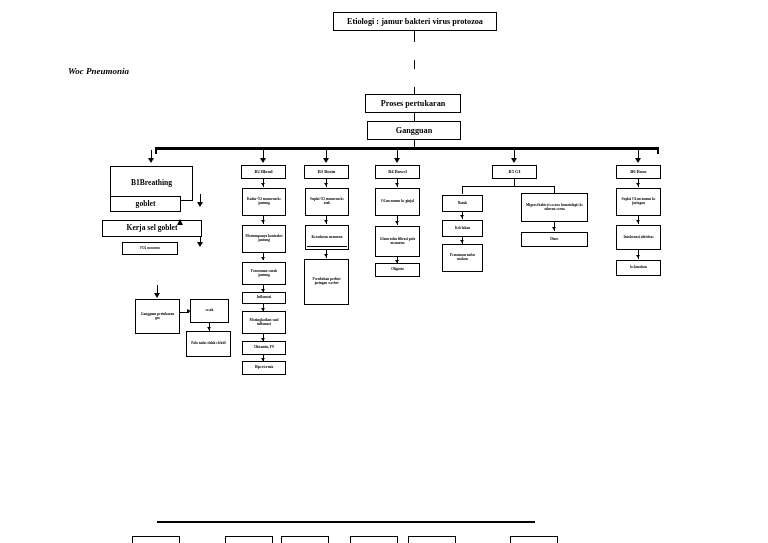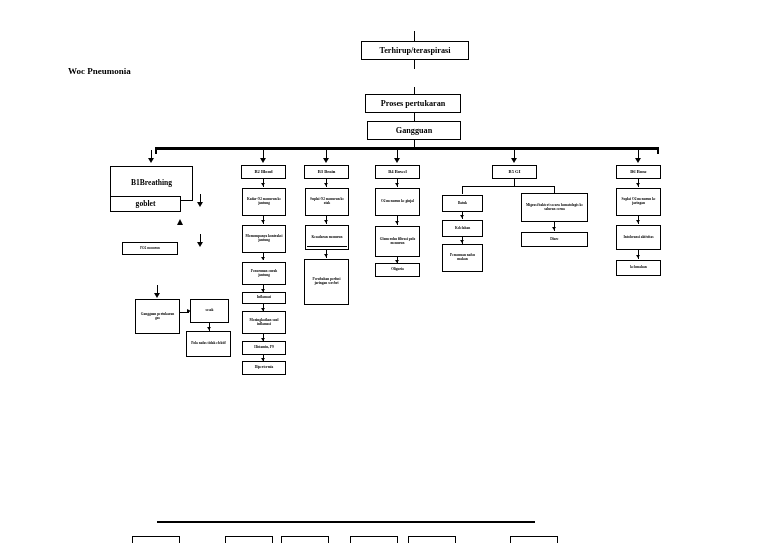--- a/index.html
+++ b/index.html
@@ -97,25 +97,25 @@
     font-size:3px;
     font-weight:bold;
     overflow:hidden;
   }
 </style>
 </head>
 <body>
 
 <div id="canvas">
 
-  <div class="title" style="left:68px;top:66px;">Woc Pneumonia</div>
-
+  <div class="title" style="left:68px;top:66px;font-style:italic;">Woc Pneumonia</div>
+
+  <div class="node thick t-head" style="left:333px;top:12px;width:164px;height:19px;">Etiologi : jamur bakteri virus protozoa</div>
   <div class="vline" style="left:414px;top:31px;height:11px;"></div>
 
-  <div class="node thick t-head" style="left:361px;top:41px;width:108px;height:19px;">Terhirup/teraspirasi</div>
   <div class="vline" style="left:414px;top:60px;height:9px;"></div>
 
   <div class="vline" style="left:414px;top:87px;height:8px;"></div>
 
   <div class="node thick t-head" style="left:365px;top:94px;width:96px;height:19px;">Proses pertukaran</div>
   <div class="vline" style="left:414px;top:113px;height:8px;"></div>
 
   <div class="node thick t-head" style="left:367px;top:121px;width:94px;height:19px;">Gangguan</div>
 
   <div class="vline" style="left:414px;top:140px;height:8px;"></div>
@@ -140,20 +140,21 @@
 
   <div class="vline" style="left:638px;top:150px;height:10px;"></div>
   <div class="arrow-d" style="left:635px;top:158px;"></div>
 
   <div class="node thick t-mid" style="left:110px;top:166px;width:83px;height:35px;">B1Breathing</div>
   <div class="vline" style="left:151px;top:184px;height:10px;"></div>
   <div class="arrow-d sm" style="left:149px;top:190px;"></div>
 
   <div class="node thick t-mid" style="left:110px;top:196px;width:71px;height:16px;">goblet</div>
 
+  <div class="node thick t-mid" style="left:102px;top:220px;width:100px;height:17px;">Kerja sel goblet</div>
   <div class="arrow-u" style="left:177px;top:219px;"></div>
 
   <div class="node thick t-xxs" style="left:122px;top:242px;width:56px;height:13px;">PO2 menurun</div>
 
   <div class="vline" style="left:200px;top:194px;height:10px;"></div>
   <div class="arrow-d" style="left:197px;top:202px;"></div>
 
   <div class="vline" style="left:200px;top:234px;height:10px;"></div>
   <div class="arrow-d" style="left:197px;top:242px;"></div>
 

